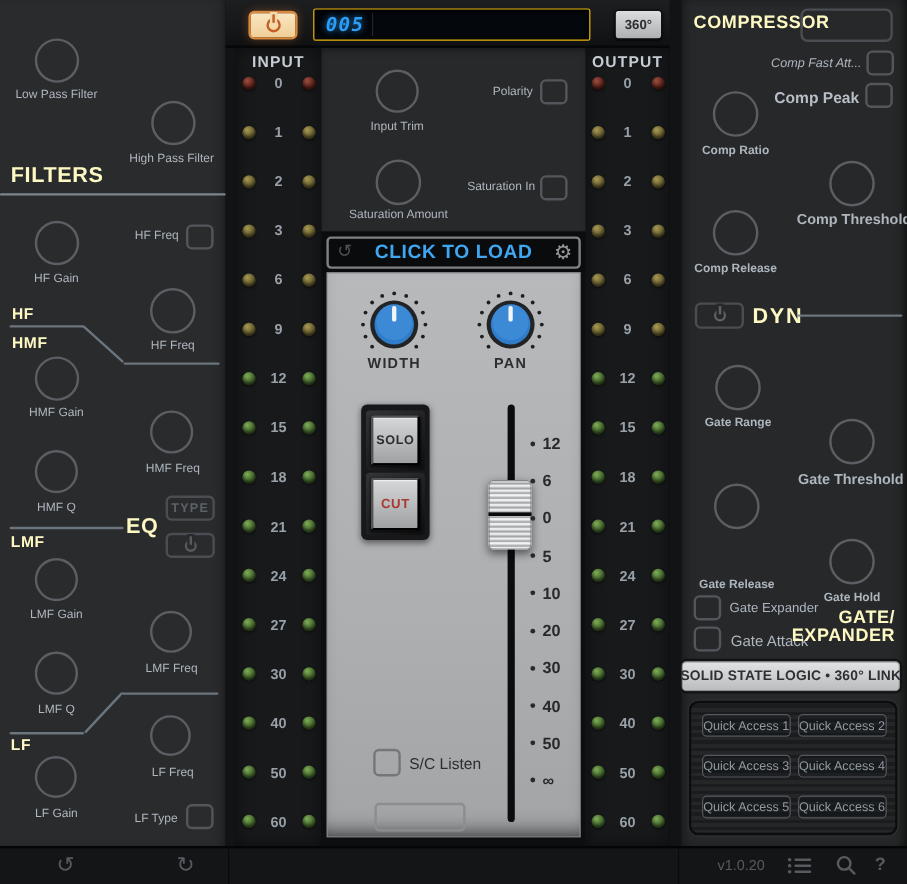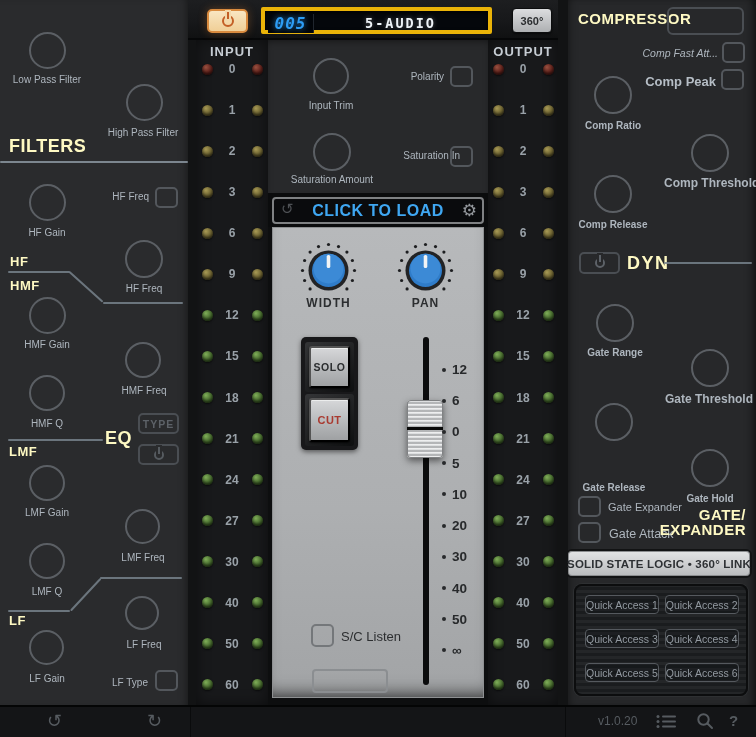--- a/index.html
+++ b/index.html
@@ -30,21 +30,21 @@
               color:#5d6268; font-size:10.5px; font-weight:bold; letter-spacing:1px; display:flex; align-items:center; justify-content:center; cursor:pointer; }
   .pwr { display:inline-block; width:12px; height:12px; border:2px solid currentColor; border-radius:50%; position:relative; }
   .pwr::after { content:""; position:absolute; left:50%; top:-5px; transform:translateX(-50%); width:2px; height:7px; background:currentColor; box-shadow:0 0 0 2px var(--btnbg,#27282a); }
 
   
   .power-btn { left:207px; top:9px; width:41px; height:24px; border:2px solid #d98a3e; border-radius:5px;
                background:linear-gradient(180deg,#f9e6c2,#eec astray); cursor:pointer;
                background:linear-gradient(180deg,#f9e6c2,#ecc astray); }
   .power-btn { background:linear-gradient(180deg,#f9e6c2 0%, #f0cf97 100%); color:#c35f25; --btnbg:#f3d9ab;
                display:flex; align-items:center; justify-content:center; box-shadow:0 0 8px rgba(220,130,50,.35); }
-  .lcd { left:261px; top:7px; width:231px; height:27px; background:#04070b; border:4px solid #eab308; border-radius:2px; box-shadow: inset 0 2px 4px rgba(0,0,0,.9); cursor:pointer; }
+  .lcd { left:261px; top:7px; width:231px; height:27px; background:#04070b; border:1px solid #eab308; border-radius:2px; box-shadow: inset 0 2px 4px rgba(0,0,0,.9); cursor:pointer; }
   .lcd-digits { position:absolute; left:3px; top:3px; width:46px; height:19px; background:#020509; border-right:1px solid #20262e;
                 color:#2d9df5; font-family:"DejaVu Sans Mono", monospace; font-weight:bold; font-style:italic; font-size:16px;
                 line-height:19px; text-align:center; letter-spacing:1px; text-shadow:0 0 6px rgba(45,157,245,.8); }
   .lcd-name { position:absolute; left:50px; right:2px; top:0; height:25px; line-height:25px; text-align:center;
               color:#eef3f7; font-family:"DejaVu Sans Mono", monospace; font-weight:bold; font-size:13.5px; letter-spacing:2px;
               text-shadow:0 0 5px rgba(255,255,255,.35); }
   .btn-360 { left:512px; top:8px; width:40px; height:25px; border:1px solid #0c0d0e; border-radius:4px;
              background:linear-gradient(180deg,#dcdddf 0%, #aeb0b2 100%); color:#2b2d2f; font-size:11px; font-weight:bold;
              display:flex; align-items:center; justify-content:center; cursor:pointer; box-shadow:0 1px 2px rgba(0,0,0,.6); }
 
@@ -121,21 +121,20 @@
   <div class="abs meter-col" style="left:488px;top:40px;width:70px;height:665px;"></div>
   <div class="abs seam" style="left:558px;top:0;width:10px;height:705px;"></div>
   <div class="abs panel-right" style="left:568px;top:0;width:188px;height:705px;"></div>
   <div class="abs footer-bar" style="left:0;top:705px;width:756px;height:32px;"></div>
 
   <button class="abs power-btn">
       <span class="pwr"></span>
     </button>
   <div class="abs lcd">
     <div class="lcd-digits">005</div>
-    <div class="lcd-name">5-AUDIO</div>
   </div>
   <button class="abs btn-360">360°</button>
 
   <div class="k" style="left:29px;top:32px;width:37px;height:37px;"></div>
   <div class="lab c" style="left:5px;top:74px;width:84px;">Low Pass Filter</div>
   <div class="k" style="left:126px;top:84px;width:37px;height:37px;"></div>
   <div class="lab c" style="left:101px;top:127px;width:84px;">High Pass Filter</div>
   <div class="sec" style="left:9px;top:136px;">FILTERS</div>
   <div class="ln" style="left:0;top:161px;width:188px;background:#8b96a1;"></div>
 
@@ -355,21 +354,21 @@
         <span class="led green"></span>
       </div>
     </div>
 
   <div class="k" style="left:313px;top:58px;width:36px;height:36px;"></div>
   <div class="lab c" style="left:296px;top:100px;width:70px;">Input Trim</div>
   <div class="lab r" style="left:384px;top:71px;width:60px;">Polarity</div>
   <button class="chk" style="left:450px;top:66px;"></button>
   <div class="k" style="left:313px;top:133px;width:38px;height:38px;"></div>
   <div class="lab c" style="left:276px;top:174px;width:112px;">Saturation Amount</div>
-  <div class="lab r" style="left:374px;top:150px;width:72px;margin-left:14px;">Saturation In</div>
+  <div class="lab r" style="left:374px;top:150px;width:72px;">Saturation In</div>
   <button class="chk" style="left:450px;top:146px;"></button>
 
   <div class="abs load-bar">
     <span class="load-icon">↺</span>
     <span class="load-text">CLICK TO LOAD</span>
     <span class="gear-icon">⚙</span>
   </div>
 
   <svg class="abs" style="left:300px;top:242px;" width="57" height="57" viewBox="0 0 57 57">
     <g fill="#1d1e20">

